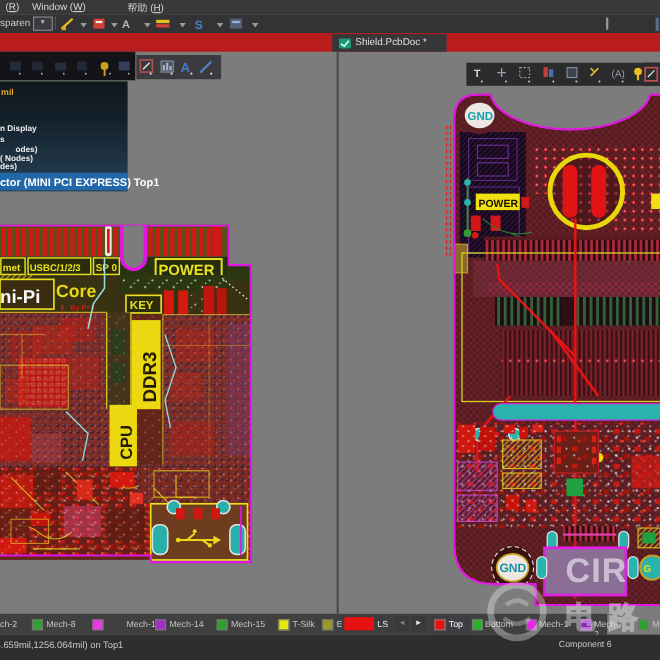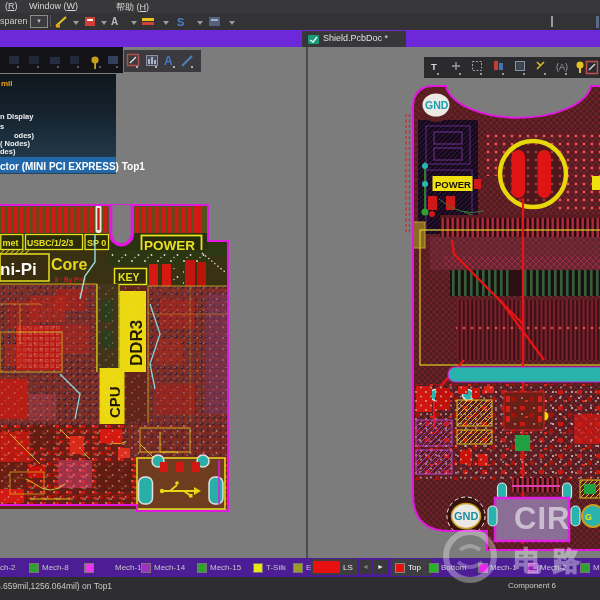--- a/index.html
+++ b/index.html
@@ -42,21 +42,21 @@
     <polygon points="143,7 149,7 146,11" fill="#9a9a9a"></polygon>
 
     <rect x="155" y="3" width="11" height="9" fill="#55607a"></rect>
     <rect x="157" y="5" width="7" height="2" fill="#9ab0d8"></rect>
     <polygon points="175,7 181,7 178,11" fill="#9a9a9a"></polygon>
   </svg>
   <span class="abs" style="left:551px;top:3px;width:2px;height:11px;background:#9a9aa0;"></span>
   <span class="abs" style="left:596px;top:3px;width:3px;height:12px;background:#5a6a8a;"></span>
 </div>
 
-<div class="abs" style="left:0;top:30px;width:600px;height:17px;background:#6d28d9;">
+<div class="abs" style="left:0;top:30px;width:600px;height:17px;background:#b91c1c;">
   <div class="abs" style="left:302px;top:1px;width:104px;height:16px;background:#37373a;"></div>
   <svg class="abs" style="left:308px;top:4px;" width="12" height="11">
     <rect x="0" y="1" width="11" height="9" rx="1" fill="#1a9a78"></rect>
     <path d="M2 6 L5 8 L9 3" stroke="#e8f8f0" stroke-width="1.4" fill="none"></path>
   </svg>
   <span class="abs" style="left:323px;top:3px;color:#e0e0e0;font-size:9px;">Shield.PcbDoc *</span>
 </div>
 
 <div class="abs" style="left:306px;top:47px;width:2px;height:511px;background:#4c4c4e;"></div>
 
@@ -515,21 +515,21 @@
 
 <div class="abs" style="left:0;top:0;width:600px;height:600px;pointer-events:none;z-index:50;">
   <div class="abs" style="left:514px;top:501px;color:rgba(255,255,255,0.55);font-size:31px;font-weight:bold;letter-spacing:1px;">CIR</div>
   <svg class="abs" style="left:438px;top:526px;" width="68" height="64">
     <circle cx="32" cy="30" r="24" fill="none" stroke="rgba(255,255,255,0.33)" stroke-width="6"></circle>
     <path d="M22 24 q10 -8 20 0 M20 36 q12 10 24 0" stroke="rgba(255,255,255,0.28)" stroke-width="4" fill="none"></path>
   </svg>
   <div class="abs" style="left:514px;top:543px;color:transparent;-webkit-text-stroke:1.2px rgba(255,255,255,0.38);font-size:27px;font-weight:bold;letter-spacing:12px;">电路</div>
 </div>
 
-<div class="abs" style="left:0;top:558px;width:600px;height:19px;background:#4c1d95;color:#c4c4c4;font-size:8px;">
+<div class="abs" style="left:0;top:558px;width:552px;height:19px;background:#404040;color:#c4c4c4;font-size:8px;">
   <span class="abs" style="left:0px;top:5px;">ch-2</span>
   <span class="abs" style="left:29px;top:5px;width:8px;height:8px;background:#30a030;border:1px solid #777;"></span>
   <span class="abs" style="left:42px;top:5px;">Mech-8</span>
   <span class="abs" style="left:84px;top:5px;width:8px;height:8px;background:#e838e8;border:1px solid #777;"></span>
   <span class="abs" style="left:97px;top:5px;margin-left:18px;">Mech-13</span>
   <span class="abs" style="left:141px;top:5px;width:8px;height:8px;background:#a030c0;border:1px solid #777;"></span>
   <span class="abs" style="left:154px;top:5px;">Mech-14</span>
   <span class="abs" style="left:197px;top:5px;width:8px;height:8px;background:#30a030;border:1px solid #777;"></span>
   <span class="abs" style="left:210px;top:5px;">Mech-15</span>
   <span class="abs" style="left:253px;top:5px;width:8px;height:8px;background:#e8e810;border:1px solid #777;"></span>

